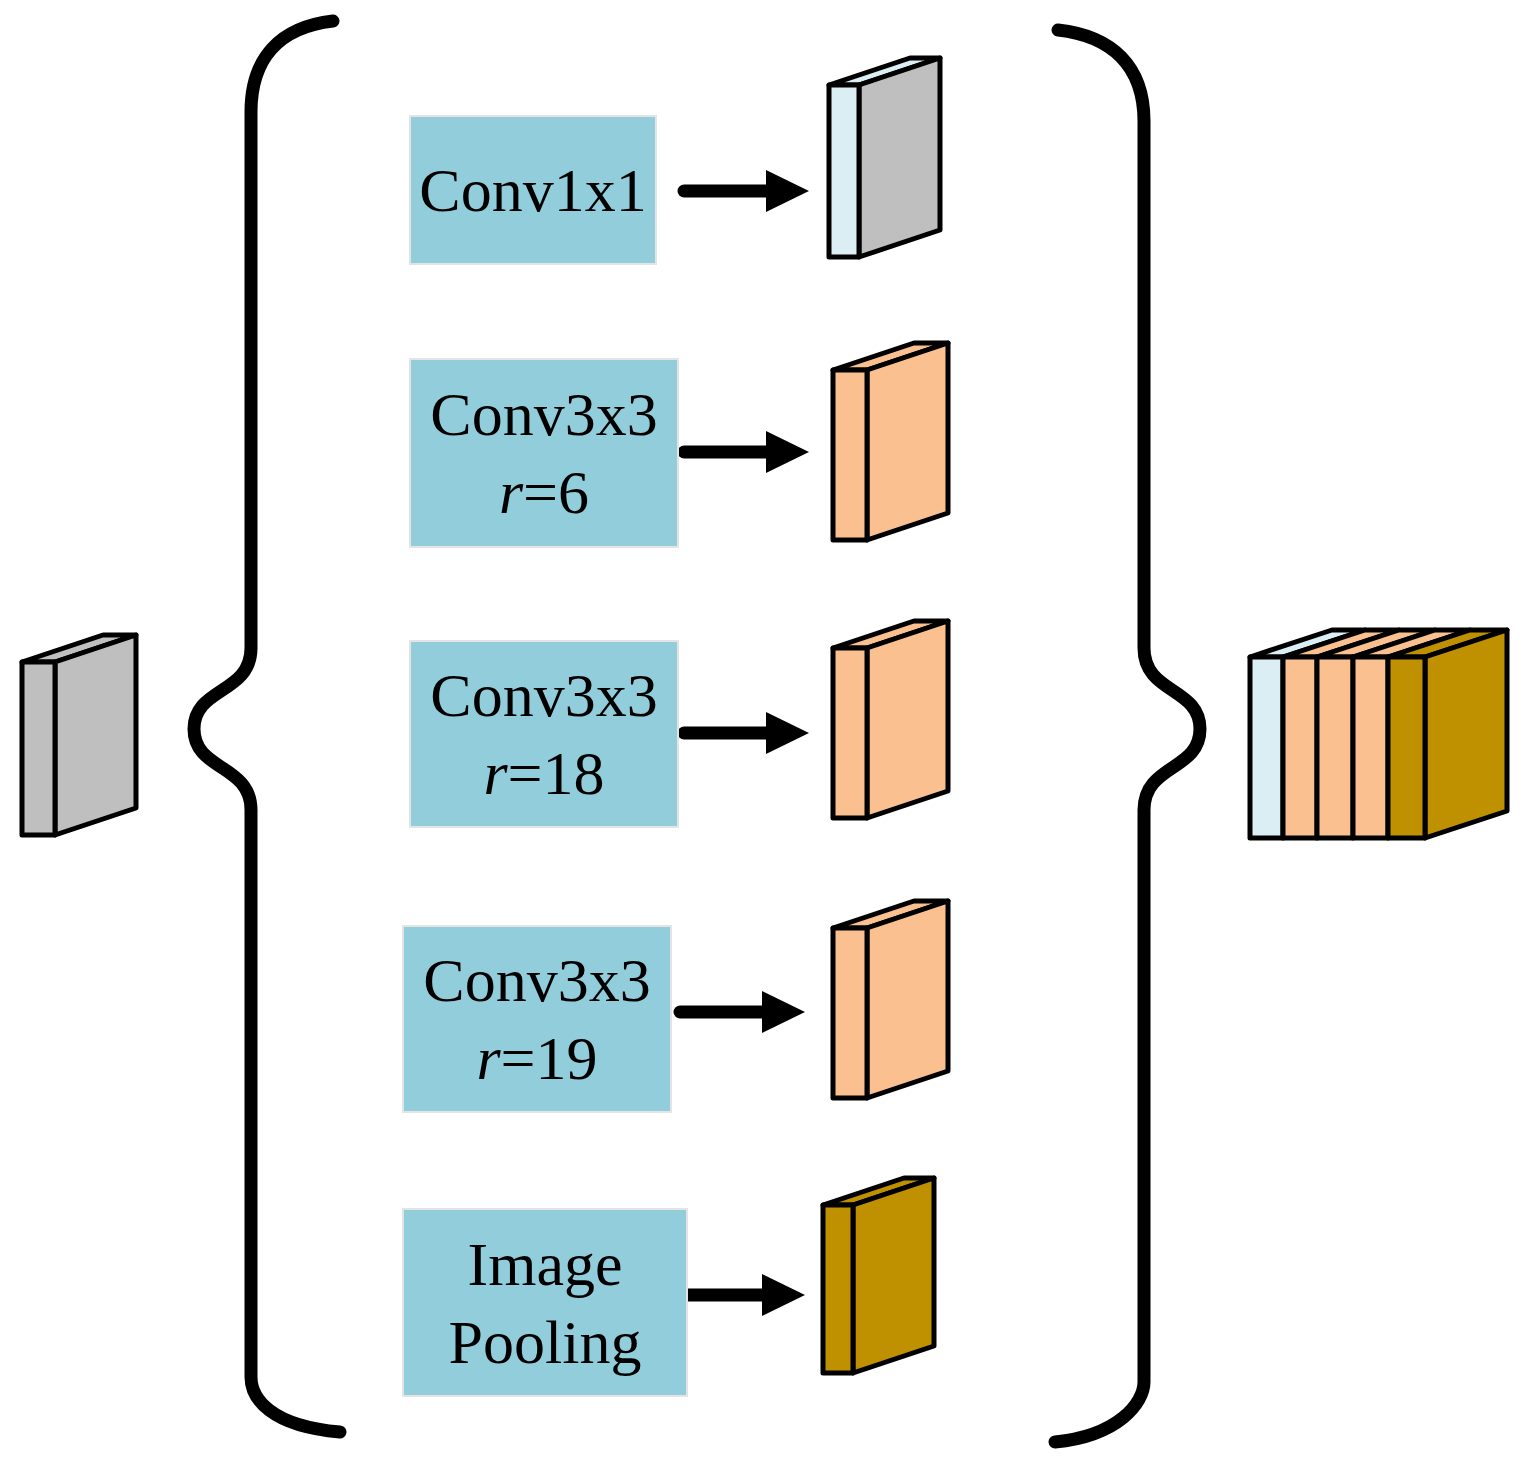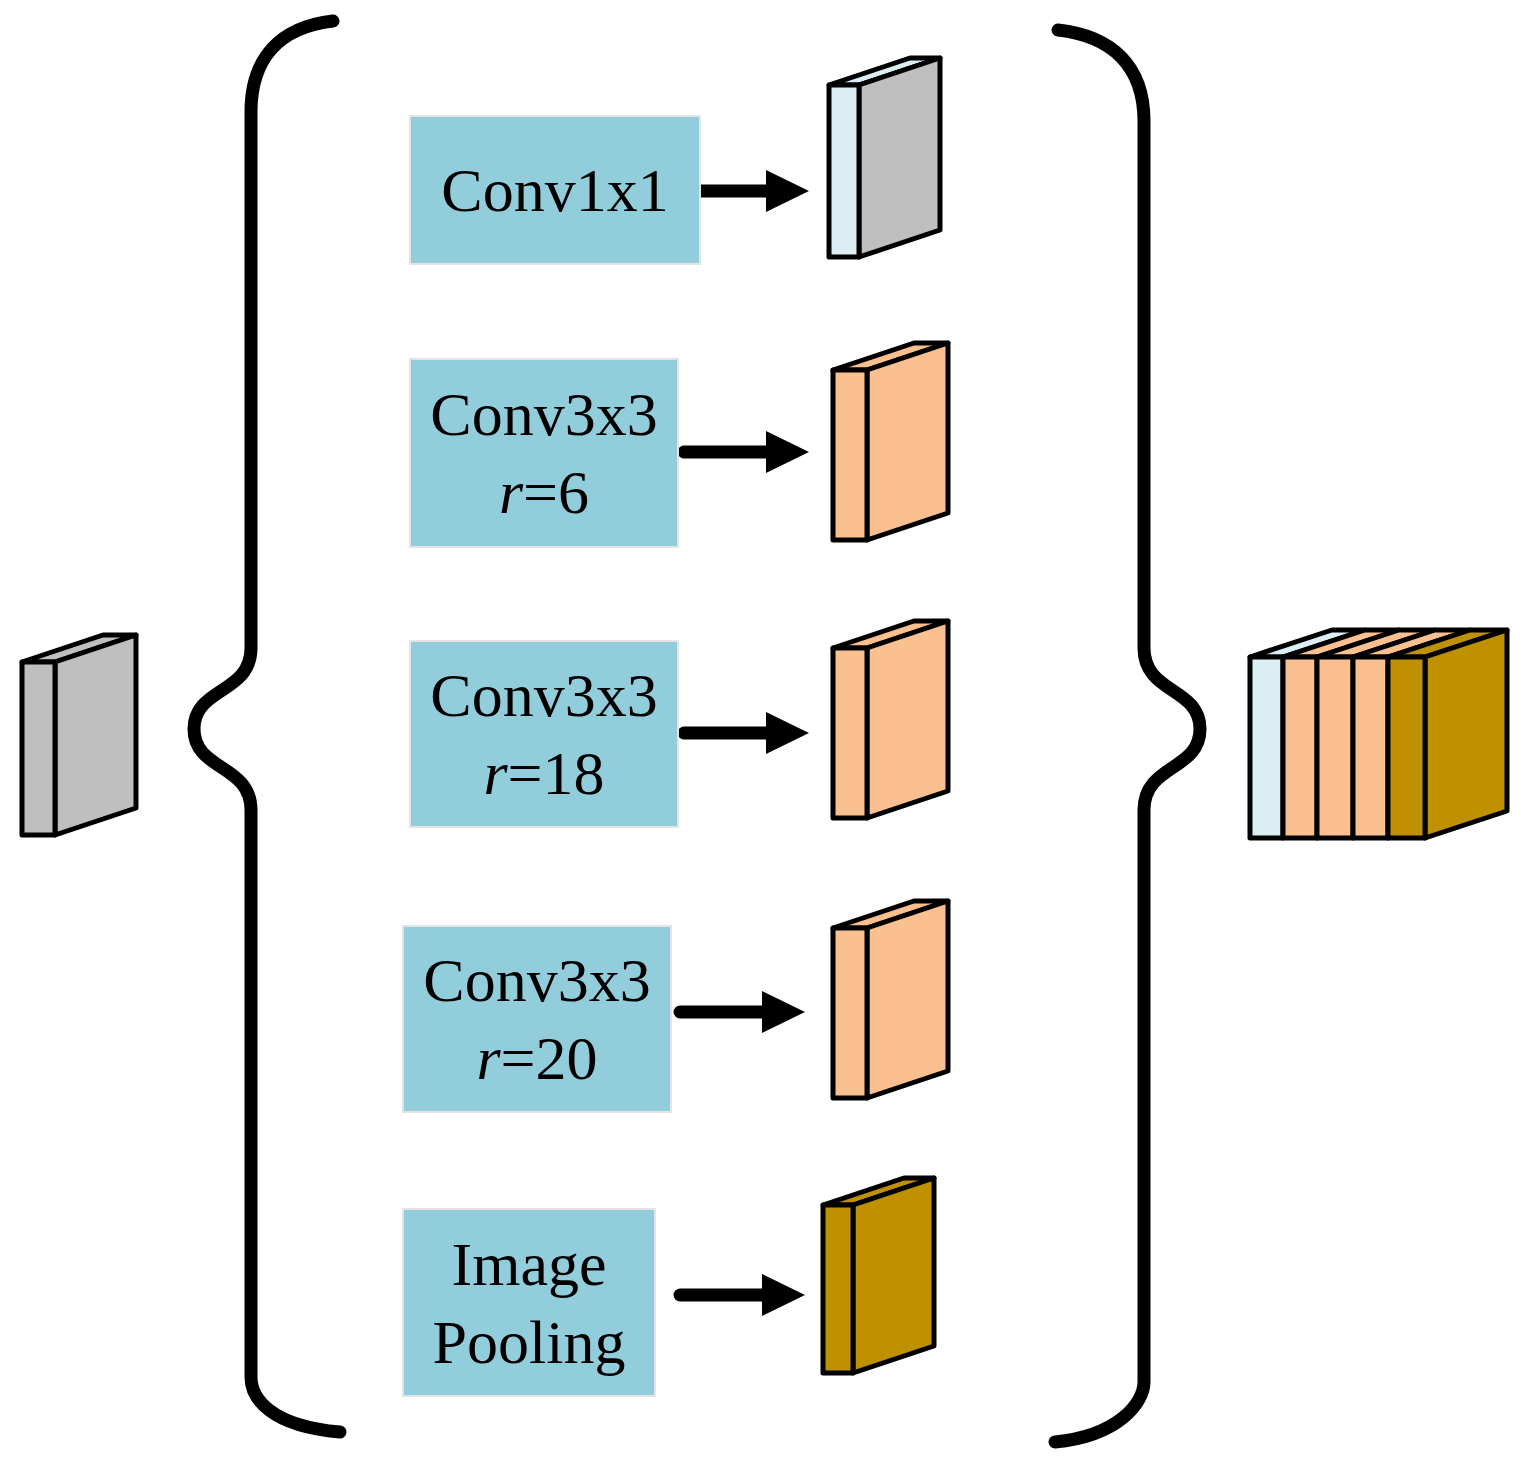--- a/index.html
+++ b/index.html
@@ -33,25 +33,25 @@
     color: #000000;
   }
   .op-box .line {
     font-size: 62px;
     line-height: 78px;
     white-space: nowrap;
   }
   .it {
     font-style: italic;
   }
-  #box-conv1x1   { left: 409px; top: 115px;  width: 292px; height: 150px; }
+  #box-conv1x1   { left: 409px; top: 115px;  width: 248px; height: 150px; }
   #box-conv3x3r6 { left: 409px; top: 358px;  width: 270px; height: 190px; }
   #box-conv3x3r12{ left: 409px; top: 640px;  width: 270px; height: 188px; }
   #box-conv3x3r18{ left: 402px; top: 925px;  width: 270px; height: 188px; }
-  #box-imgpool   { left: 402px; top: 1208px; width: 254px; height: 189px; }
+  #box-imgpool   { left: 402px; top: 1208px; width: 286px; height: 189px; }
 </style>
 </head>
 <body>
 
 <div id="stage">
 
   <svg id="vector-layer" viewBox="0 0 1535 1470">
 
     <path d="M 333 21 C 281 27 251 57 251 112 L 251 648 C 251 694 194 687 194 729 C 194 771 251 764 251 810 L 251 1377 C 251 1398 270 1426 340 1432" fill="none" stroke="#000000" stroke-width="13" stroke-linecap="round"></path>
 
@@ -141,21 +141,21 @@
     <div class="line"><span class="it">r</span><span>=6</span></div>
   </div>
 
   <div id="box-conv3x3r12" class="op-box" style="background-color: rgb(146, 205, 220);">
     <div class="line">Conv3x3</div>
     <div class="line"><span class="it">r</span><span>=18</span></div>
   </div>
 
   <div id="box-conv3x3r18" class="op-box" style="background-color: rgb(146, 205, 220);">
     <div class="line">Conv3x3</div>
-    <div class="line"><span class="it">r</span><span>=20</span></div>
+    <div class="line"><span class="it">r</span><span>=19</span></div>
   </div>
 
   <div id="box-imgpool" class="op-box" style="background-color: rgb(146, 205, 220);">
     <div class="line">Image</div>
     <div class="line">Pooling</div>
   </div>
 
 </div>
 
 </body></html>

